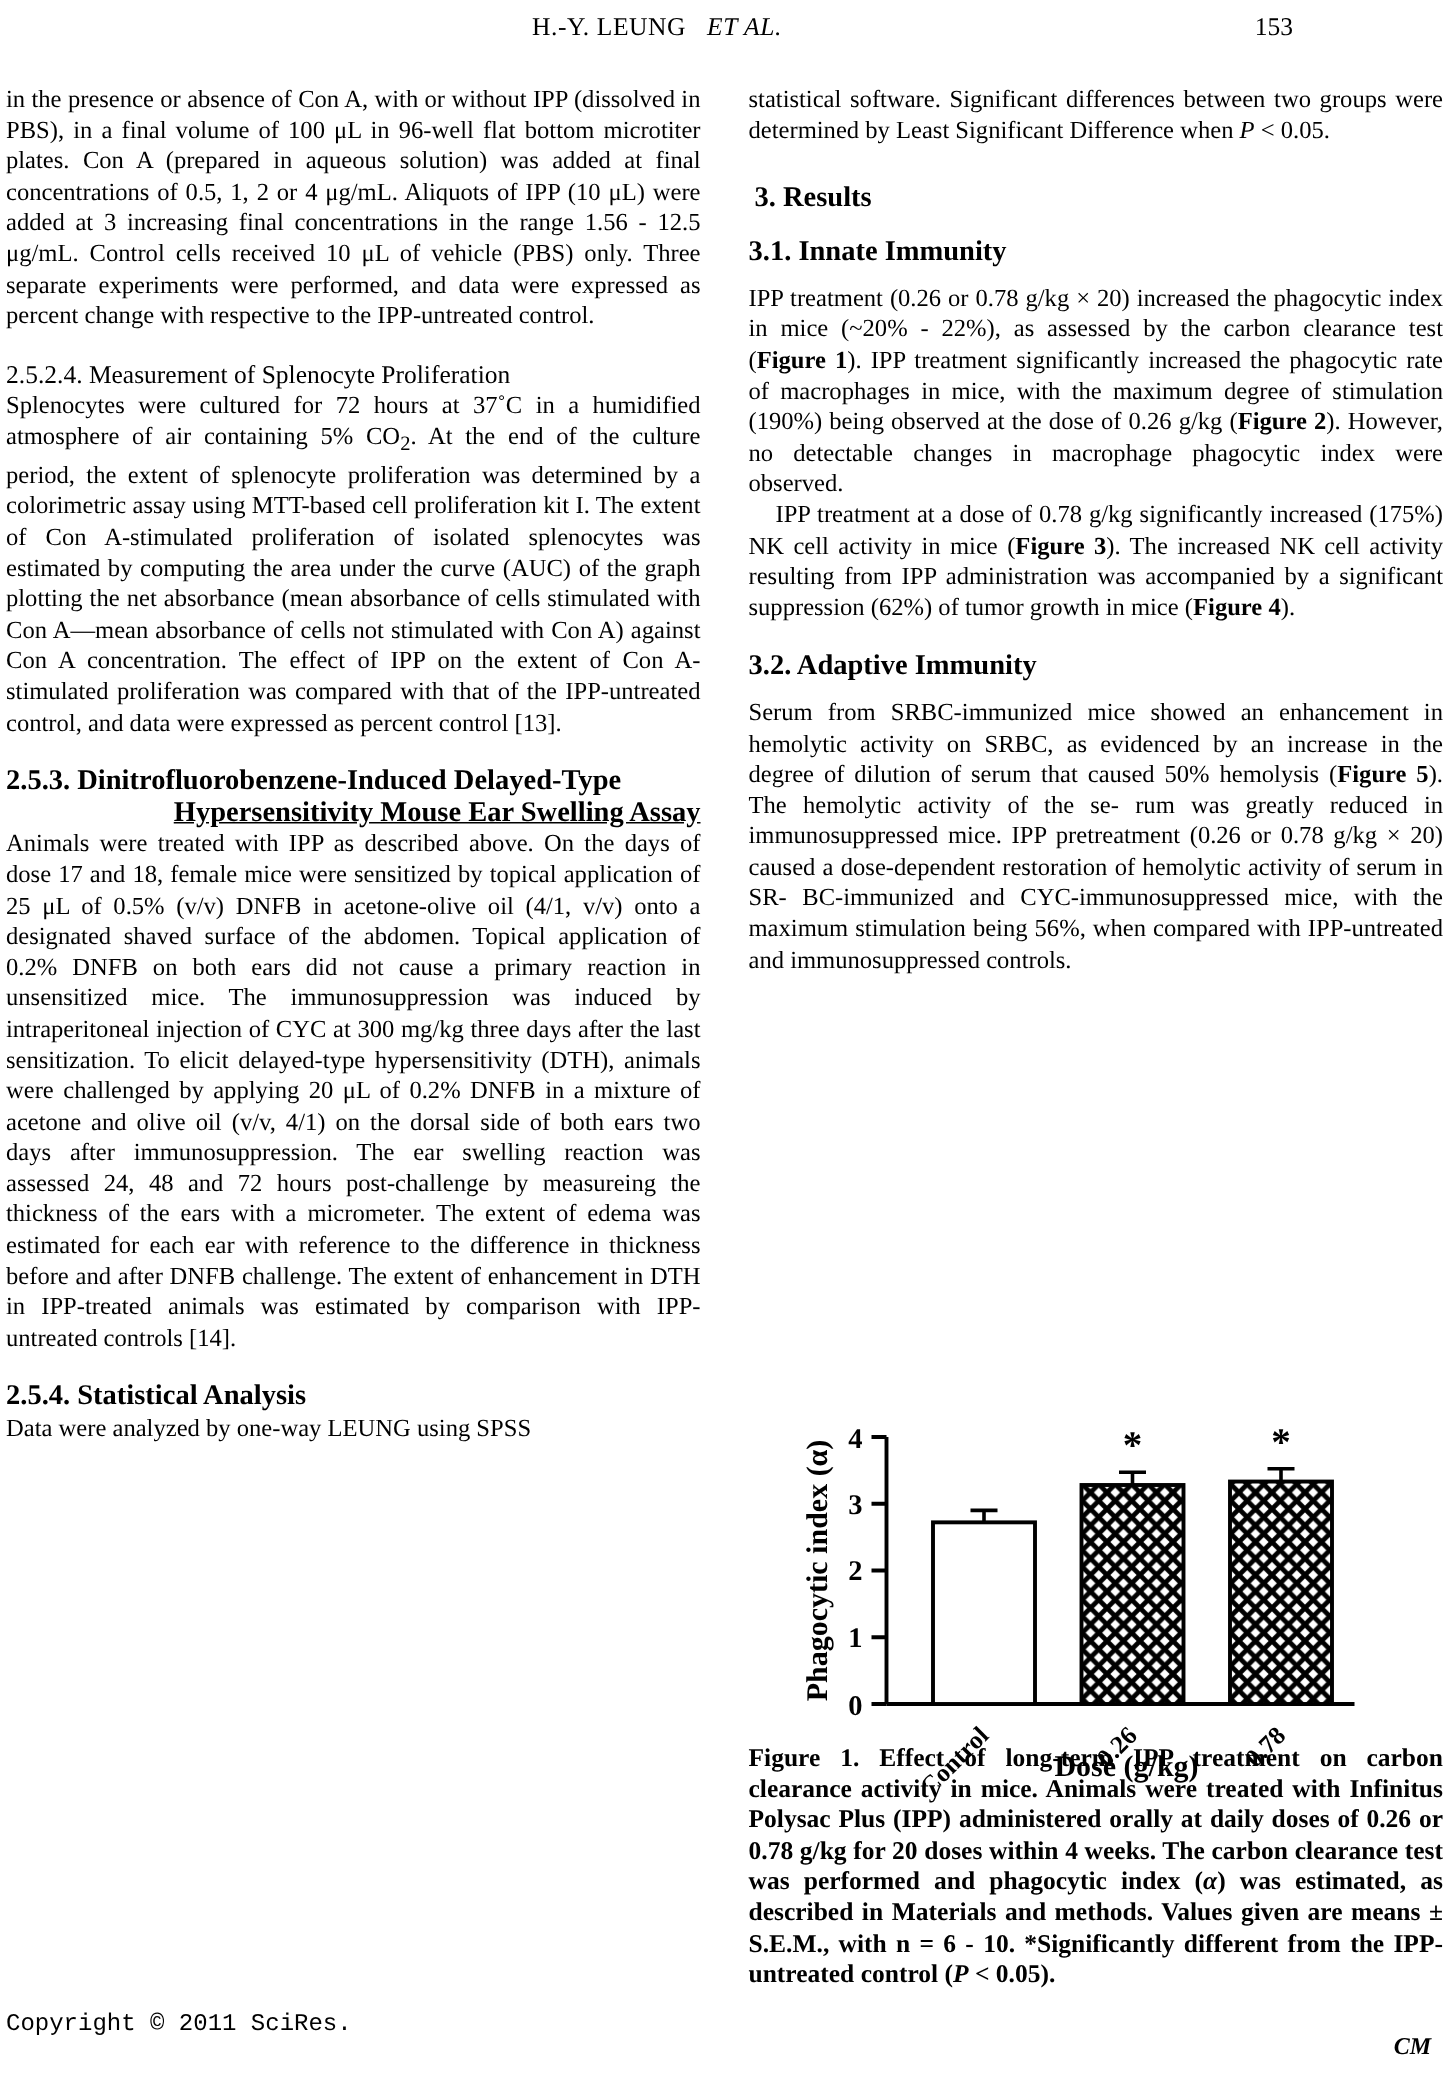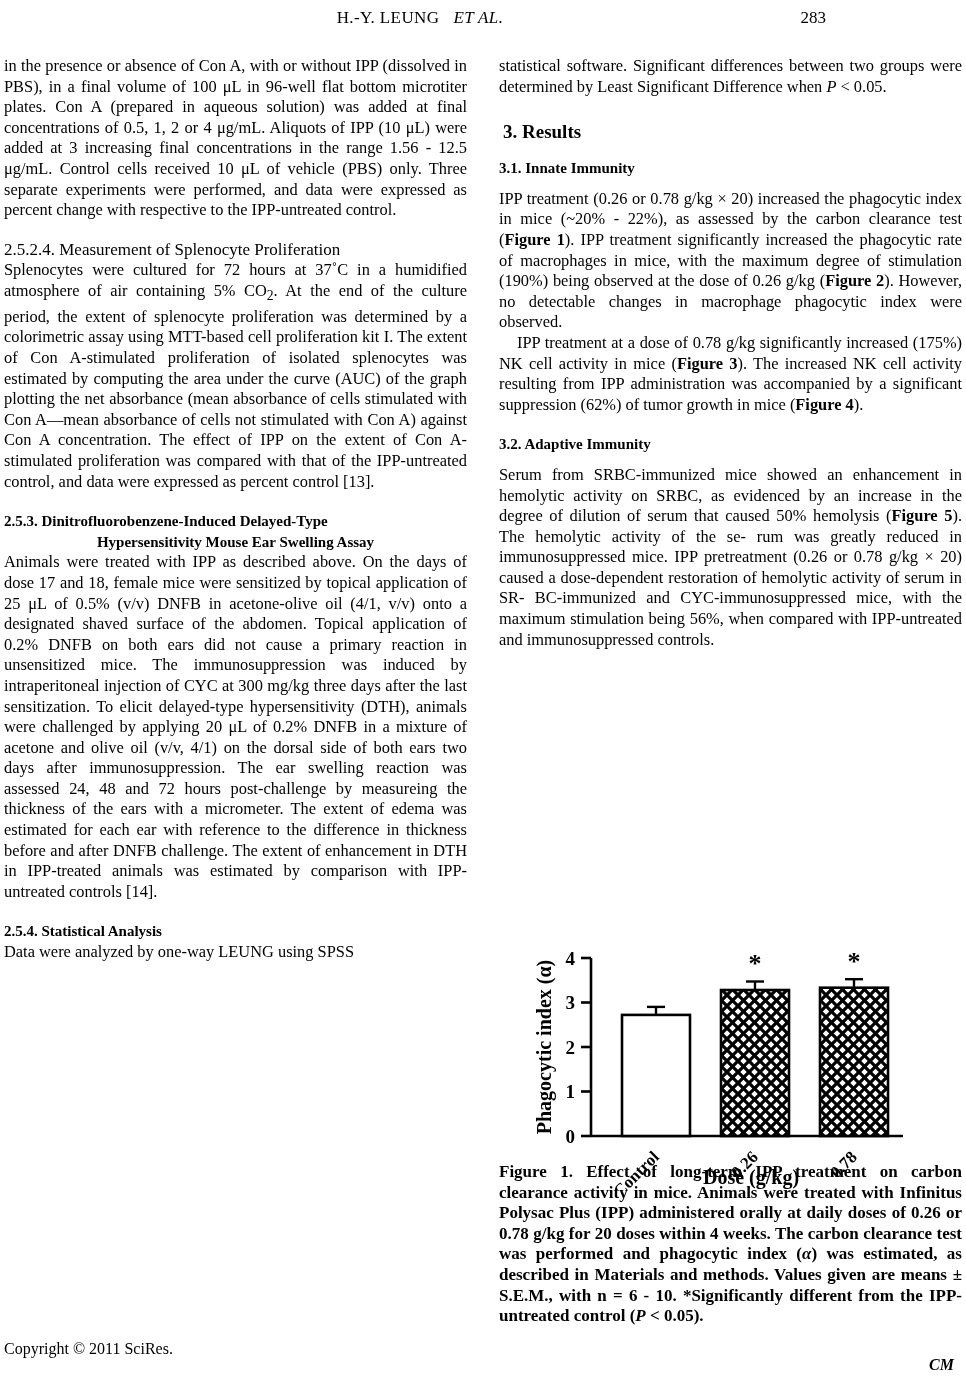--- a/index.html
+++ b/index.html
@@ -8,21 +8,21 @@
     background:#ffffff;
     font-family:"Liberation Serif", serif;
     color:#000;
     position:relative;
     overflow:hidden;
   }
   .page{position:absolute;inset:0;}
 
   
   .runhead{
-    position:absolute;left:0;top:8px;width:840px;height:26px;
+    position:absolute;left:0;top:8px;width:840px;height:26px;padding-left:36px;
   }
   .runhead-title{
     position:absolute;left:0;right:0;top:0;text-align:center;
     font-size:17px;letter-spacing:.4px;
   }
   .runhead-title .ital{font-style:italic;}
   .runhead-page{
     position:absolute;right:14px;top:0;font-size:17px;
   }
 
@@ -36,24 +36,24 @@
   .col-left{left:4px;}
   .col-right{left:499px;}
 
   p{margin:0;text-align:justify;}
   p.para{margin:0;}
   p.indent{text-indent:18px;}
   .gap{height:19px;}
   .gap-sm{height:10px;}
 
   h3.sec{
-    font-size:15px;line-height:20.6px;margin:0;
+    font-size:19px;line-height:20.6px;margin:0;
     font-weight:700;text-align:left;
   }
-  h3.sec.center2{text-align:center;}
+  h3.sec.center2{text-align:right;text-decoration:underline;}
   h2.sec-main{
     font-size:19px;line-height:24px;margin:4px;font-weight:700;text-align:left;
   }
   .plainhead{
     font-size:17px;line-height:20.6px;margin:0;font-weight:400;text-align:left;
   }
   b{font-weight:700;}
   i{font-style:italic;}
 
   
@@ -68,31 +68,31 @@
   .fig-caption{
     position:absolute;left:499px;top:1162px;width:463px;
     font-size:17px;line-height:20.6px;font-weight:700;text-align:justify;
   }
 
   
   .footer{
     position:absolute;left:4px;top:1340px;width:958px;height:24px;
     font-size:16px;
   }
-  .footer-left{position:absolute;left:0;top:0;}
+  .footer-left{position:absolute;left:0;top:0;font-family:Liberation Mono, monospace;}
   .footer-right{position:absolute;right:8px;top:16px;font-weight:700;font-style:italic;}
 </style>
 </head>
 <body>
 
 <div class="page">
 
   <div class="runhead">
     <div class="runhead-title"><span>H.-Y. LEUNG</span>&nbsp;&nbsp;&nbsp;<span class="ital">ET   AL.</span></div>
-    <div class="runhead-page">283</div>
+    <div class="runhead-page">153</div>
   </div>
 
   <div class="col col-left">
 
     <p class="para">in the presence or absence of Con A, with or without IPP (dissolved in PBS), in a final volume of 100 μL in 96-well flat bottom microtiter plates. Con A (prepared in aqueous solution) was added at final concentrations of 0.5, 1, 2 or 4 μg/mL. Aliquots of IPP (10 μL) were added at 3 increasing final concentrations in the range 1.56 - 12.5 μg/mL. Control cells received 10 μL of vehicle (PBS) only. Three separate experiments were performed, and data were expressed as percent change with respective to the IPP-untreated control.</p>
 
     <div class="gap"></div>
 
     <p class="plainhead">2.5.2.4. Measurement of Splenocyte Proliferation</p>
     <p class="para"><span>Splenocytes were cultured for 72 hours at 37˚C in a humidified atmosphere of air containing 5% CO</span><sub>2</sub><span>. At the end of the culture period, the extent of splenocyte proliferation was determined by a colorimetric assay using MTT-based cell proliferation kit I. The extent of Con A-stimulated proliferation of isolated splenocytes was estimated by computing the area under the curve (AUC) of the graph plotting the net absorbance (mean absorbance of cells stimulated with Con A—mean absorbance of cells not stimulated with Con A) against Con A concentration. The effect of IPP on the extent of Con A-stimulated proliferation was compared with that of the IPP-untreated control, and data were expressed as percent control [13].</span></p>

